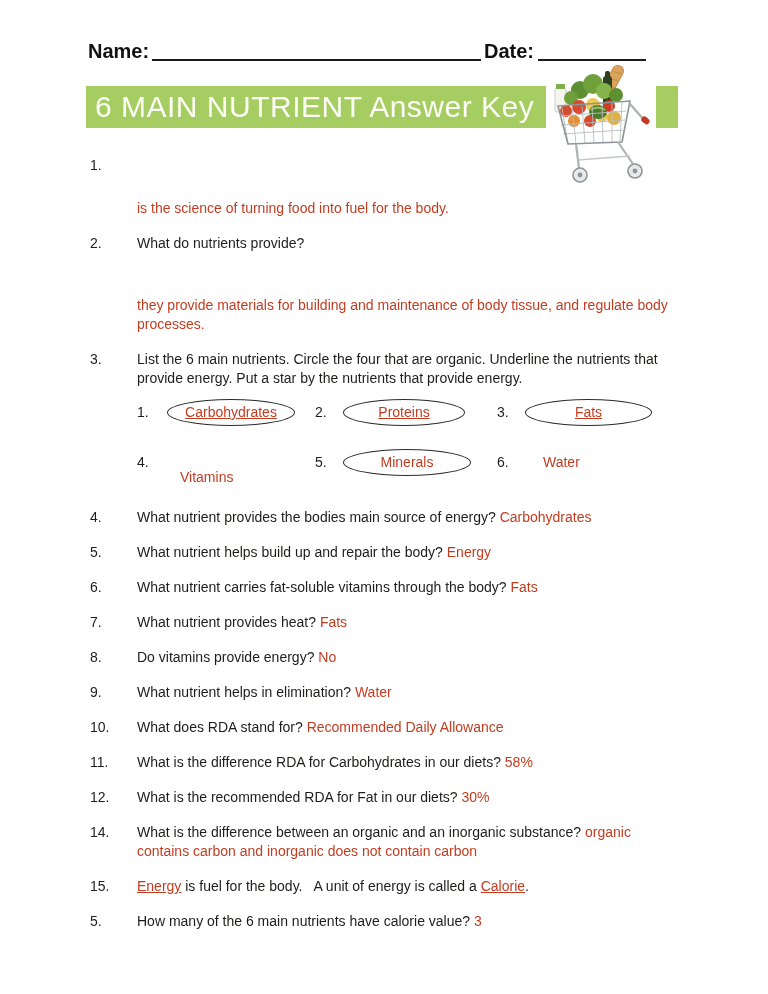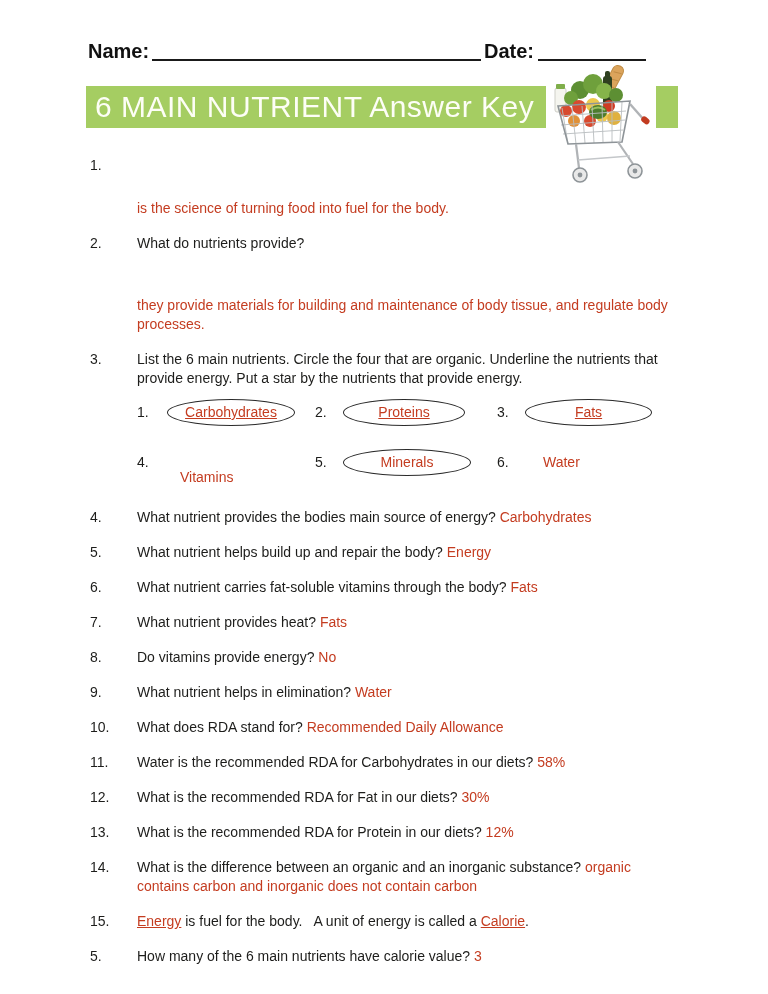--- a/index.html
+++ b/index.html
@@ -230,32 +230,28 @@
       <div class="qbody"><span>What nutrient helps in elimination?</span> <span class="red">Water</span></div>
     </div>
 
     <div class="q">
       <span class="qnum">10.</span>
       <div class="qbody"><span>What does RDA stand for?</span> <span class="red">Recommended Daily Allowance</span></div>
     </div>
 
     <div class="q">
       <span class="qnum">11.</span>
-      <div class="qbody"><span>Water is the recommended RDA for Carbohydrates in our diets?</span> <span class="red">58%</span></div>
+      <div class="qbody"><span>What is the difference RDA for Carbohydrates in our diets?</span> <span class="red">58%</span></div>
     </div>
 
     <div class="q">
       <span class="qnum">12.</span>
       <div class="qbody"><span>What is the recommended RDA for Fat in our diets?</span> <span class="red">30%</span></div>
     </div>
 
-    <div class="q">
-      <span class="qnum">13.</span>
-      <div class="qbody"><span>What is the recommended RDA for Protein in our diets?</span> <span class="red">12%</span></div>
-    </div>
 
     <div class="q">
       <span class="qnum">14.</span>
       <div class="qbody"><span>What is the difference between an organic and an inorganic substance?</span> <span class="red">organic contains carbon and inorganic does not contain carbon</span></div>
     </div>
 
     <div class="q">
       <span class="qnum">15.</span>
       <div class="qbody"><span class="red u">Energy</span><span class="prewrap"> is fuel for the body.   A unit of energy is called a </span><span class="red u">Calorie</span><span>.</span></div>
     </div>

